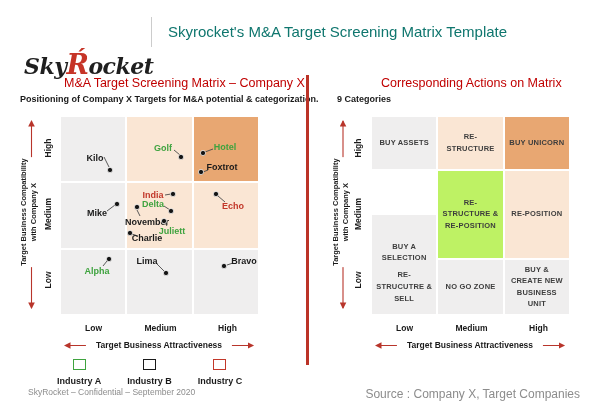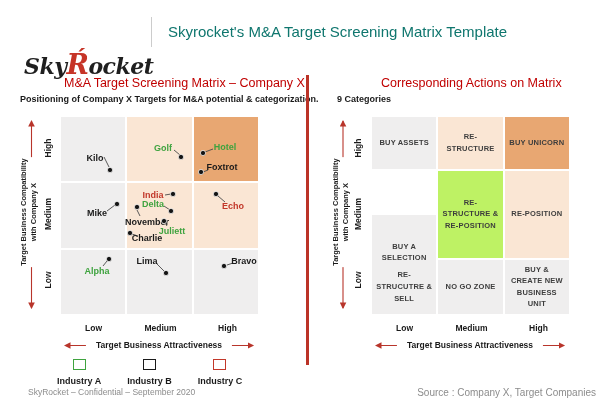--- a/index.html
+++ b/index.html
@@ -63,21 +63,21 @@
     position:absolute; top:340px; transform:translateX(-50%);
     background:#ffffff; font-size:8.5px; font-weight:bold; color:#1a1a1a; padding:0 10px;
     white-space:nowrap; z-index:2;
   }
   
   #legend { position:absolute; left:57px; top:359px; display:flex; gap:26px; }
   .legend-item { display:flex; align-items:center; gap:6px; font-size:9px; font-weight:bold; color:#1a1a1a;flex-direction:column; }
   .legend-swatch { width:11px; height:9px; background:#ffffff; border:1.5px solid #000; }
   
   .footer-left  { position:absolute; left:28px;  top:387px; font-size:8.5px; color:#8c8c8c; }
-  .footer-right { position:absolute; right:4px; top:387px; font-size:10px; color:#8c8c8c; }
+  .footer-right { position:absolute; right:20px; top:387px; font-size:12px; color:#8c8c8c; }
 </style>
 </head>
 <body>
 
 <div class="slide">
 
   <div class="logo">
     <span class="logo-sky">Sky</span>
     <span class="logo-r">Ŕ</span>
     <span class="logo-rocket">ocket</span>

